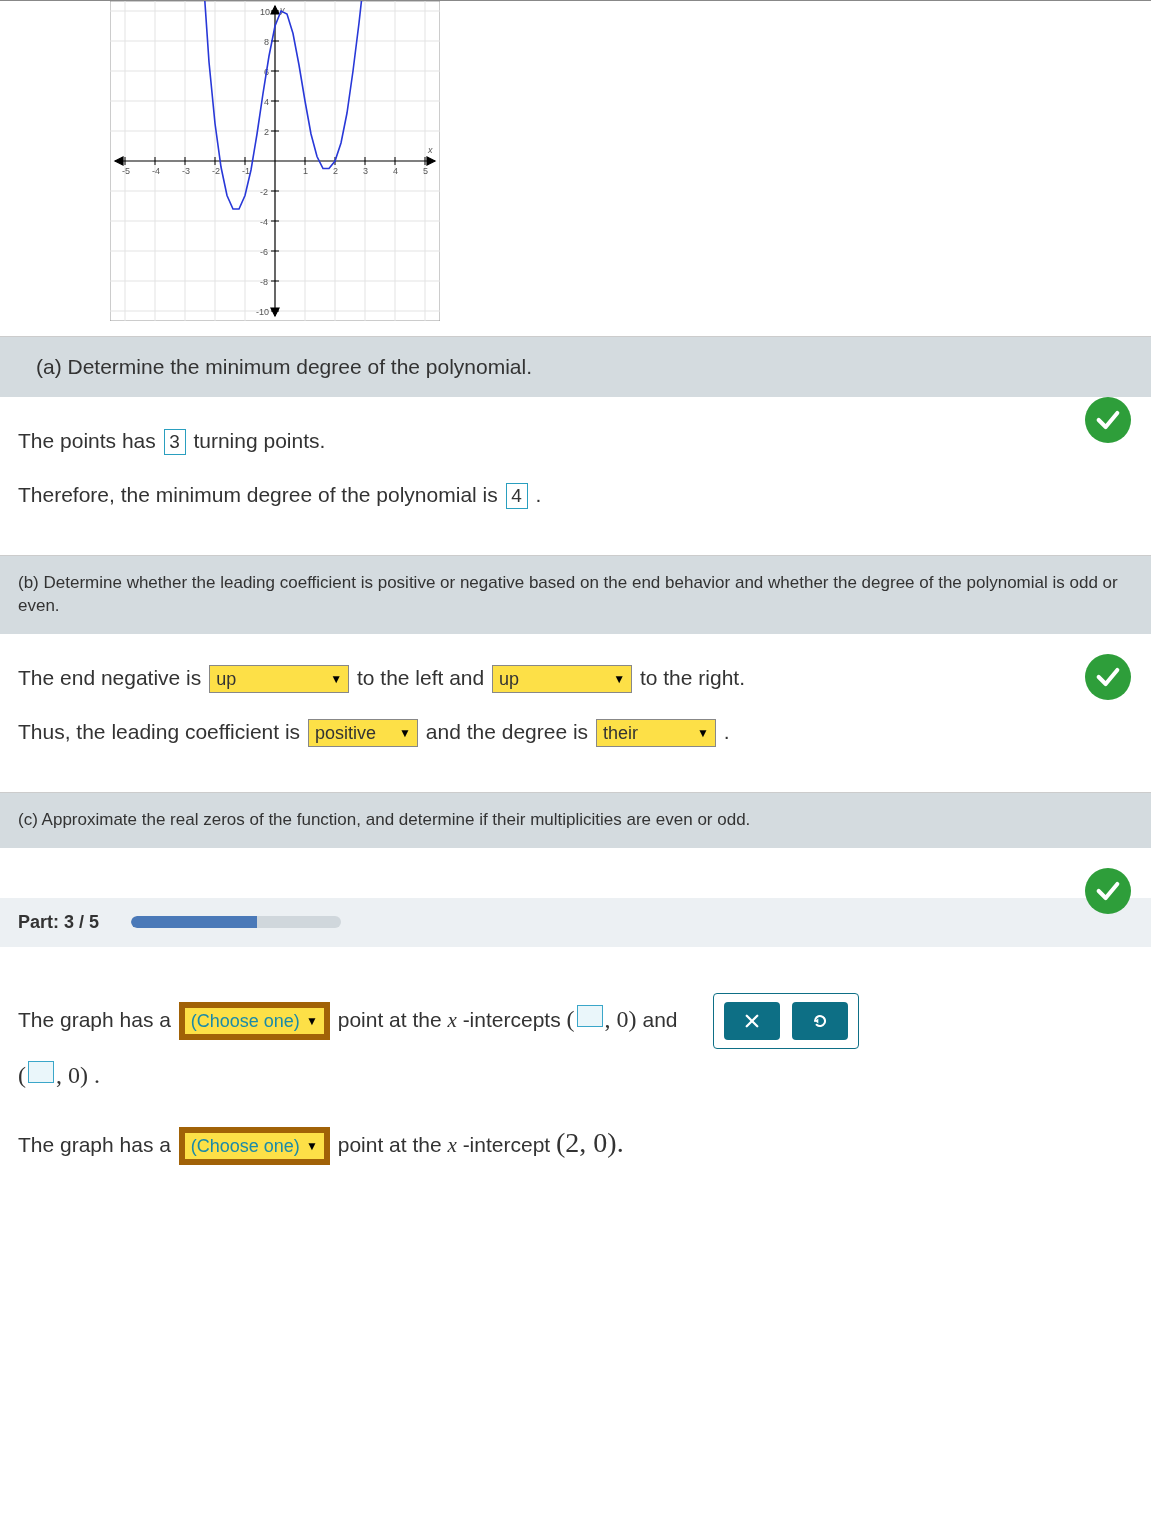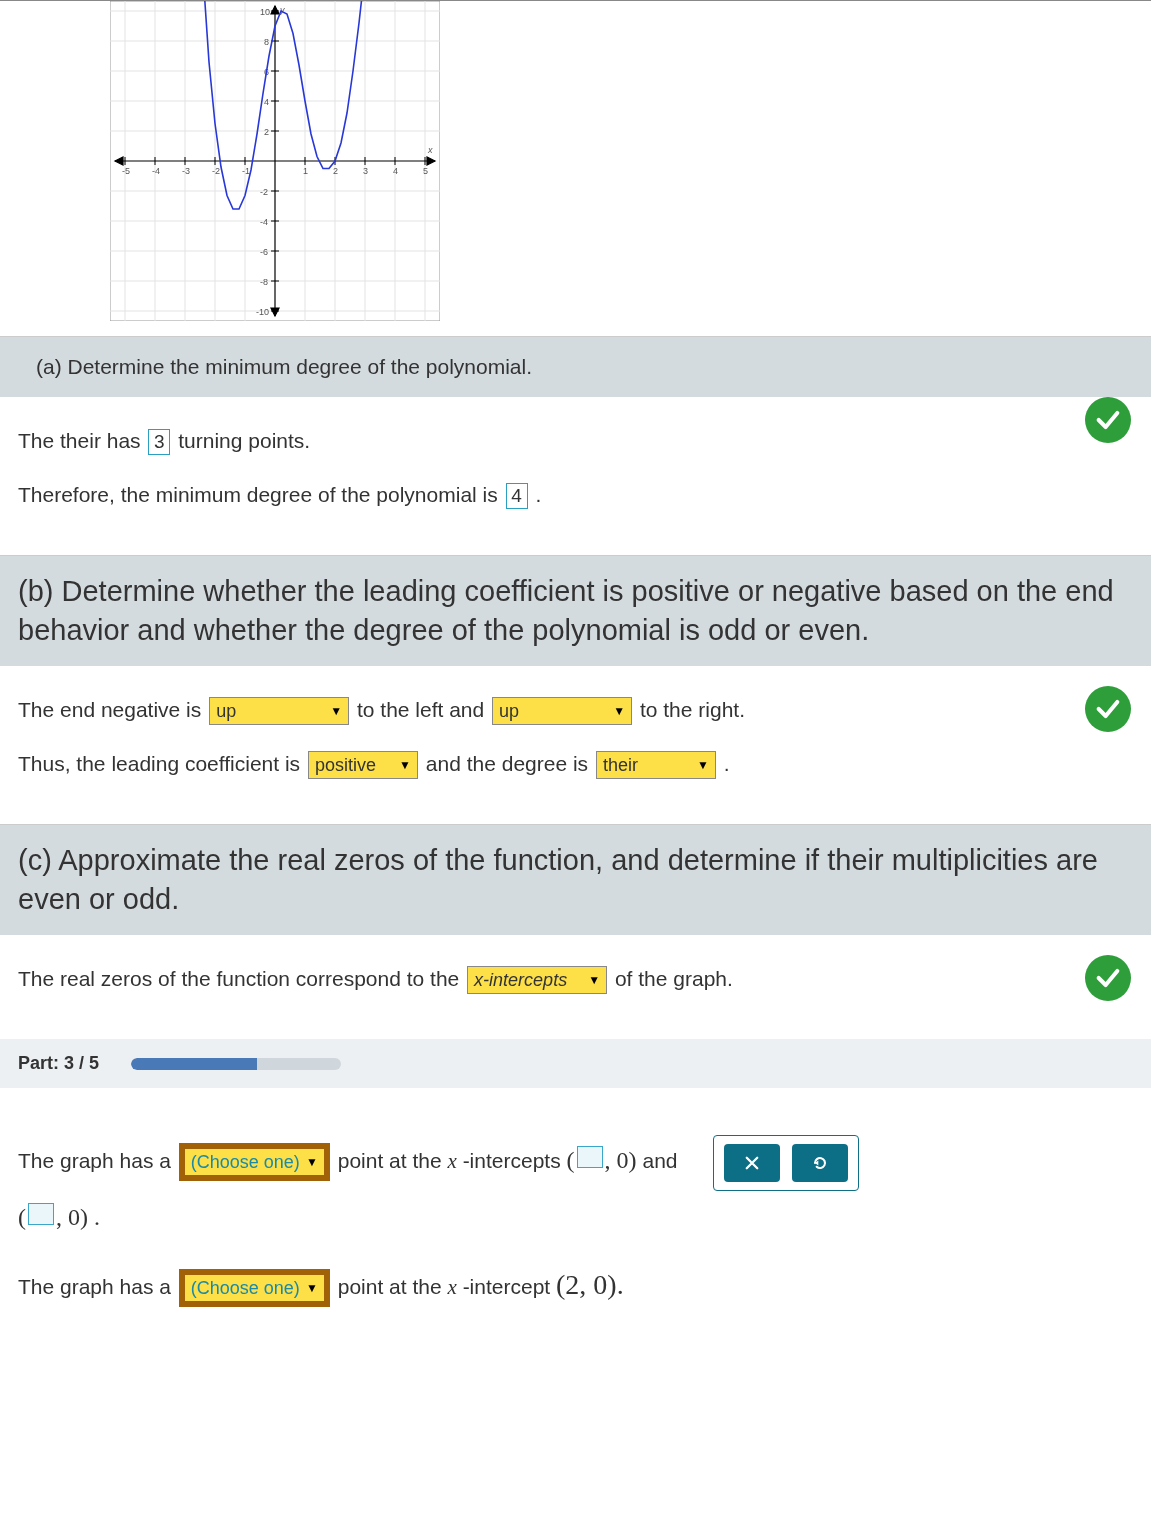--- a/index.html
+++ b/index.html
@@ -10,21 +10,21 @@
     color: #333;
     background: #fff;
     width: 1151px;
   }
   .top-border { border-top: 1px solid #888; height: 1px; }
   .graph-wrap { padding: 0 0 10px 110px; }
   svg.graph { background: #fff; }
   .section-header {
     background: #d4dbdf;
     padding: 16px 18px;
-    font-size: 29px;
+    font-size: 17px;
     line-height: 1.35;
     color: #333;
     border-top: 1px solid #ccc;
   }
   .section-body {
     background: #fff;
     padding: 24px 18px 26px 18px;
     font-size: 21px;
     line-height: 1.9;
     position: relative;
@@ -228,21 +228,21 @@
 </div>
 
 <div class="section-header section-a-hdr">(a) Determine the minimum degree of the polynomial.</div>
 <div class="section-body">
   <div class="check-badge">
     <svg viewBox="0 0 24 24">
         <path d="M4 12 L10 18 L20 6" stroke="#fff" stroke-width="3.5" fill="none" stroke-linecap="round" stroke-linejoin="round"></path>
       </svg>
   </div>
   <p>
-    <span>The their has </span>
+    <span>The points has </span>
     <span class="ans-box">3</span>
     <span> turning points.</span>
   </p>
   <p>
     <span>Therefore, the minimum degree of the polynomial is </span>
     <span class="ans-box">4</span>
     <span>.</span>
   </p>
 </div>
 
@@ -269,25 +269,20 @@
   </p>
 </div>
 
 <div class="section-header">(c) Approximate the real zeros of the function, and determine if their multiplicities are even or odd.</div>
 <div class="section-body">
   <div class="check-badge lower">
     <svg viewBox="0 0 24 24">
         <path d="M4 12 L10 18 L20 6" stroke="#fff" stroke-width="3.5" fill="none" stroke-linecap="round" stroke-linejoin="round"></path>
       </svg>
   </div>
-  <p>
-    <span>The real zeros of the function correspond to the </span>
-    <span class="sel italic">x-intercepts</span>
-    <span> of the graph.</span>
-  </p>
 </div>
 
 <div class="part-row">
   <span>
     <span>Part: </span>
     <span>3 / 5</span>
   </span>
   <div class="progress">
     <div class="progress-fill" id="pfill" style="width: 60%;"></div>
   </div>

